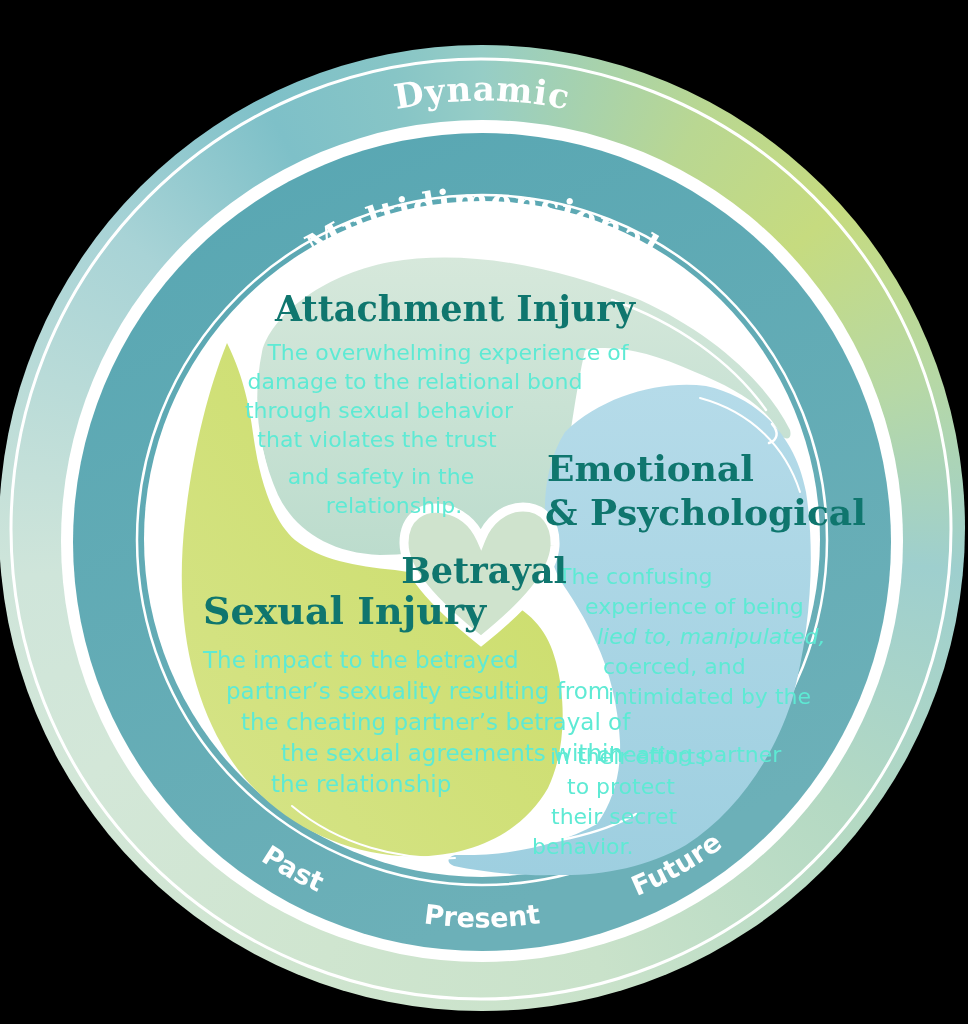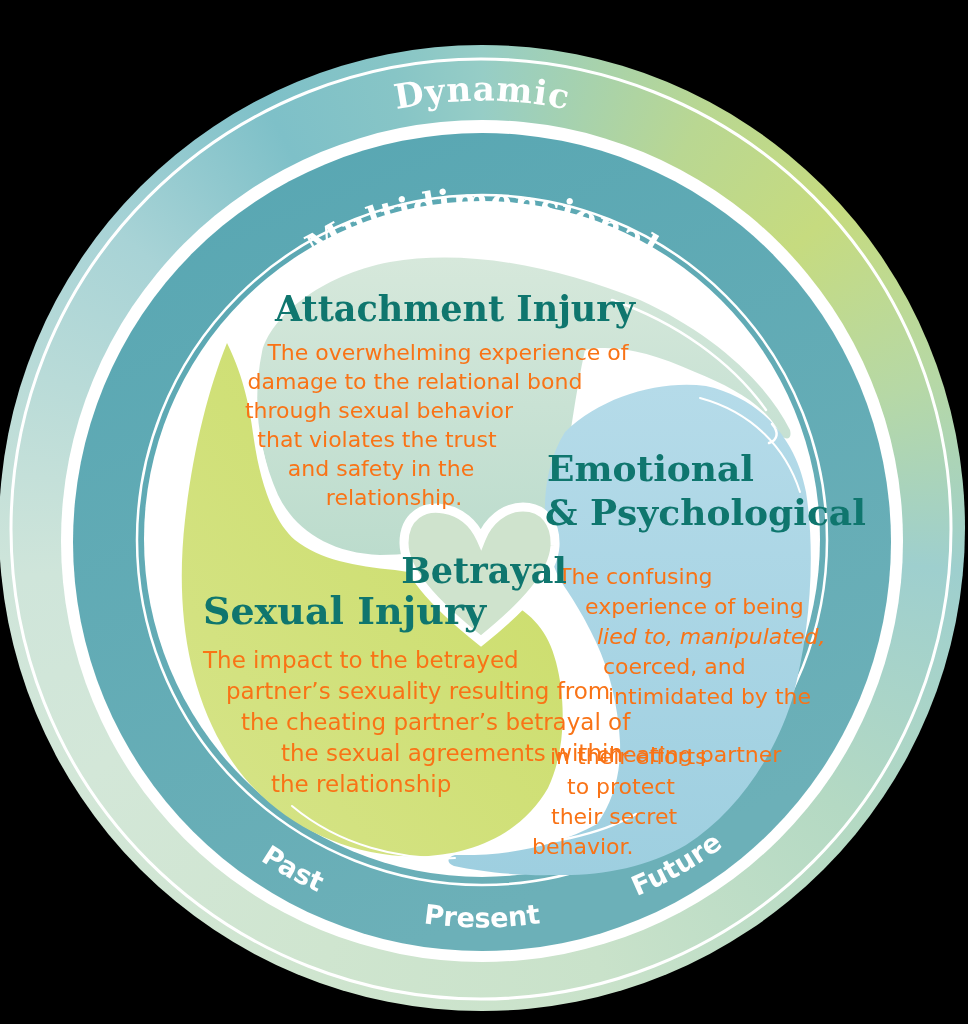--- a/index.html
+++ b/index.html
@@ -10,21 +10,21 @@
     background:conic-gradient(from 0deg at 50% 50%,
       #96cdc6 0deg,#b9d792 28deg,#c6db7f 48deg,#b6d8a6 72deg,
       #9ecfce 95deg,#b4d9c3 128deg,#c9e2ca 165deg,#cfe5cf 200deg,
       #d3e7d8 238deg,#cfe5da 264deg,#b9dbd8 289deg,#a8d3d6 309deg,
       #7ec0c8 333deg,#87c5c6 349deg,#96cdc6 360deg);}
   svg{position:absolute;left:0;top:0;}
   .h-serif{font-family:"DejaVu Serif","Liberation Serif",serif;font-weight:bold;color:#0f766e;}
   .ring-serif{font-family:"DejaVu Serif","Liberation Serif",serif;font-weight:bold;fill:#ffffff;letter-spacing:1px;}
   .ring-sans{font-family:"DejaVu Sans",sans-serif;font-weight:bold;fill:#ffffff;}
   .abs{position:absolute;}
-  .body-txt{color:#f97316;}
+  .body-txt{color:#5eead4;}
   .line{white-space:nowrap;position:relative;}
   .attach-body{font-size:22px;line-height:29px;text-align:center;}
   .emo-body{font-size:22px;line-height:30px;}
   .emo-body .line{position:absolute;}
   .sex-body{font-size:23px;line-height:31px;}
   .sex-body .line{position:absolute;}
   .heading-center{text-align:center;}
 </style>
 </head>
 <body>
@@ -142,21 +142,21 @@
       <textPath href="#arcBottom" startOffset="80%">Future</textPath>
     </text>
   </svg>
 
   <div class="abs h-serif heading-center" style="left:255px;top:288px;width:400px;font-size:35px;">Attachment Injury</div>
   <div class="abs attach-body body-txt" style="left:148px;top:338px;width:600px;">
     <div class="line" style="left:0px;">The overwhelming experience of</div>
     <div class="line" style="left:-33px;">damage to the relational bond</div>
     <div class="line" style="left:-69px;">through sexual behavior</div>
     <div class="line" style="left:-71px;">that violates the trust</div>
-    <div class="line" style="left:-67px;">and safety in the</div>
+    <div class="line" style="left:-67px;margin-top:8px;">and safety in the</div>
     <div class="line" style="left:-54px;">relationship.</div>
   </div>
 
   <div class="abs h-serif" style="left:545px;top:446px;font-size:36px;line-height:44px;">
     <div class="line" style="left:2px;">Emotional</div>
     <div class="line" style="left:0px;">&amp; Psychological</div>
   </div>
   <div class="abs emo-body body-txt">
     <div class="line" style="left:558px;top:562px;">The confusing</div>
     <div class="line" style="left:585px;top:592px;">experience of being</div>

